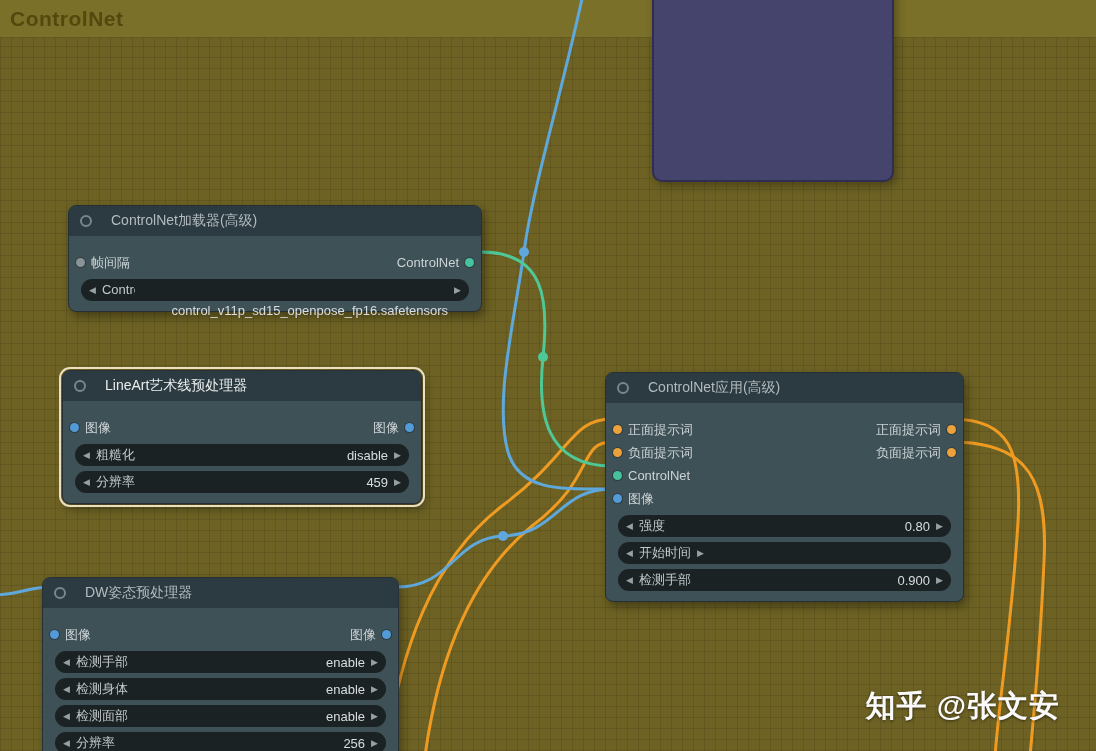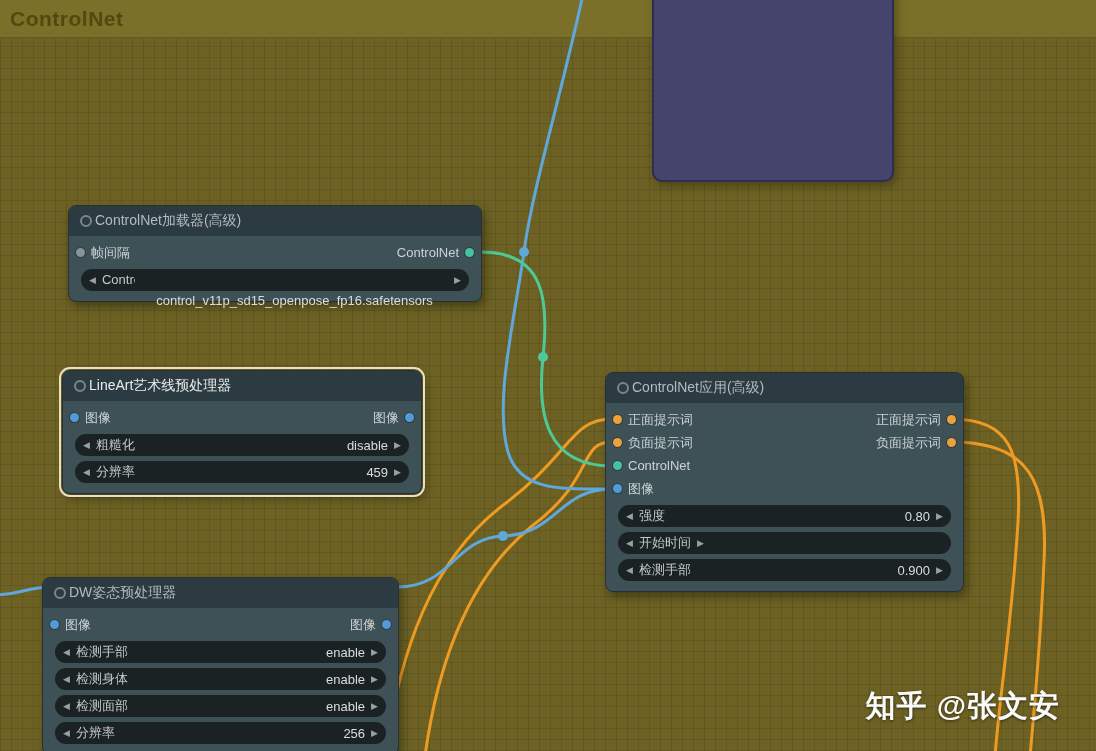--- a/index.html
+++ b/index.html
@@ -31,50 +31,50 @@
   }
 
   .node{
     position:absolute;background:#3e5157;border:1px solid #273135;
     border-radius:8px;box-shadow:3px 5px 10px rgba(0,0,0,.35);
     padding-bottom:10px;color:#c7ced1;
   }
   .node.selected{outline:2px solid #eadfc0;outline-offset:1px;}
   .node-title{
     height:30px;background:#2c3b41;border-radius:7px 7px 0 0;
-    display:flex;align-items:center;gap:3px;padding:0 11px;
+    display:flex;align-items:center;gap:19px;padding:0 11px;
     font-size:14px;color:#b3bbbe;
   }
   .node.selected .node-title{color:#e9edee;}
   .collapse-dot{
     width:8px;height:8px;border-radius:50%;
     border:2px solid #79868b;background:transparent;flex:none;
   }
-  .slots{padding-top:5px;}
+  .slots{padding-top:15px;}
   .slot-row{
     display:flex;justify-content:space-between;align-items:center;
     height:23px;padding:0 7px;font-size:13px;color:#ccd3d5;
   }
   .slot{display:flex;align-items:center;gap:6px;}
   .dot{width:9px;height:9px;border-radius:50%;flex:none;box-shadow:0 0 0 1px rgba(0,0,0,.25);}
   .dot.blue{background:#529bd8;}
   .dot.teal{background:#44c39e;}
   .dot.orange{background:#eda13a;}
   .dot.grey{background:#8a9396;}
 
   .widget{
     height:22px;margin:5px 12px 0;background:#1b2224;border-radius:11px;
     display:flex;align-items:center;gap:6px;padding:0 8px;
     font-size:13px;color:#c9cfd1;
   }
   .arr{font-size:9px;color:#97a1a4;flex:none;}
   .wlabel{color:#c3c9cb;white-space:nowrap;}
   .wlabel.clip{max-width:33px;overflow:hidden;flex:none;}
   .wvalue{flex:1;text-align:right;color:#d9dddf;white-space:nowrap;}
-  .wvalue.left-val{text-align:center;overflow:hidden;margin-top:41px;}
+  .wvalue.left-val{text-align:right;overflow:hidden;margin-top:41px;}
 
   .watermark{
     position:absolute;right:36px;bottom:24px;font-size:30px;font-weight:600;
     color:#fafafa;letter-spacing:1px;text-shadow:0 1px 3px rgba(0,0,0,.55);margin-left:28px;
   }
 </style>
 </head>
 <body>
 
 <div class="canvas-grid"></div>

